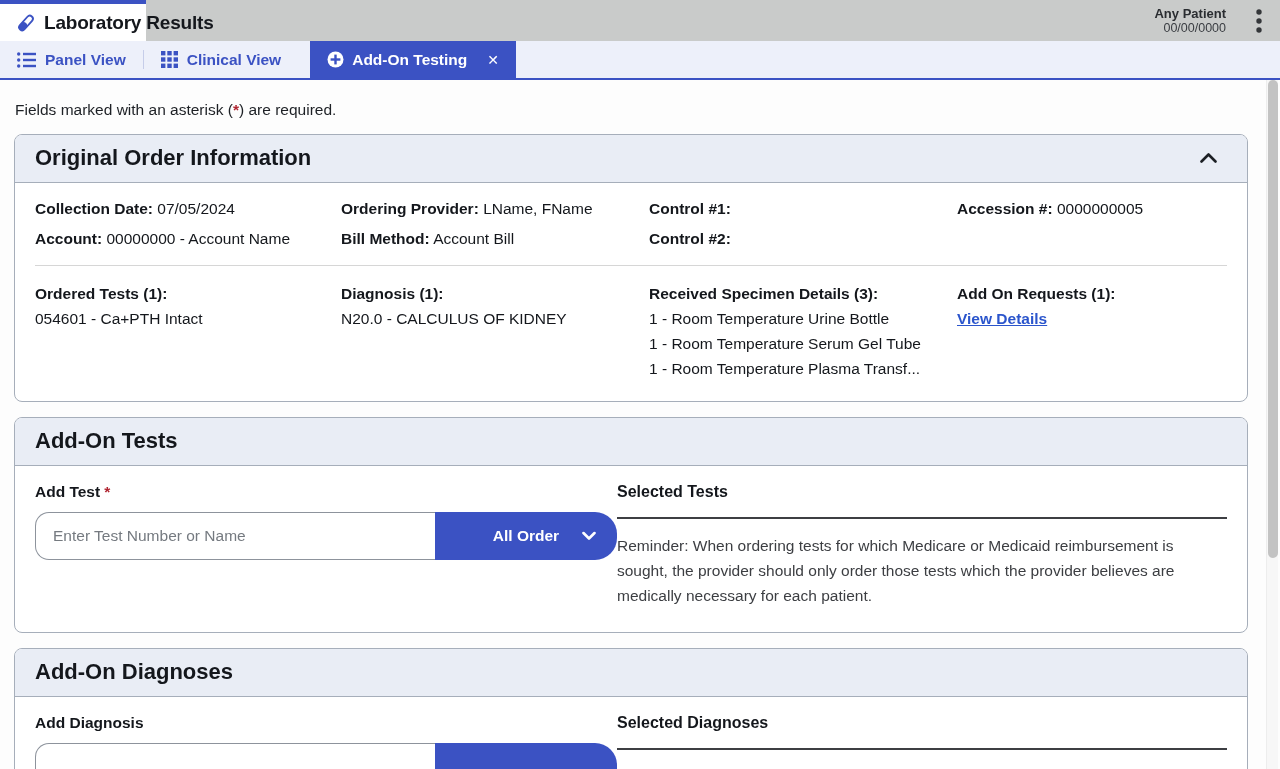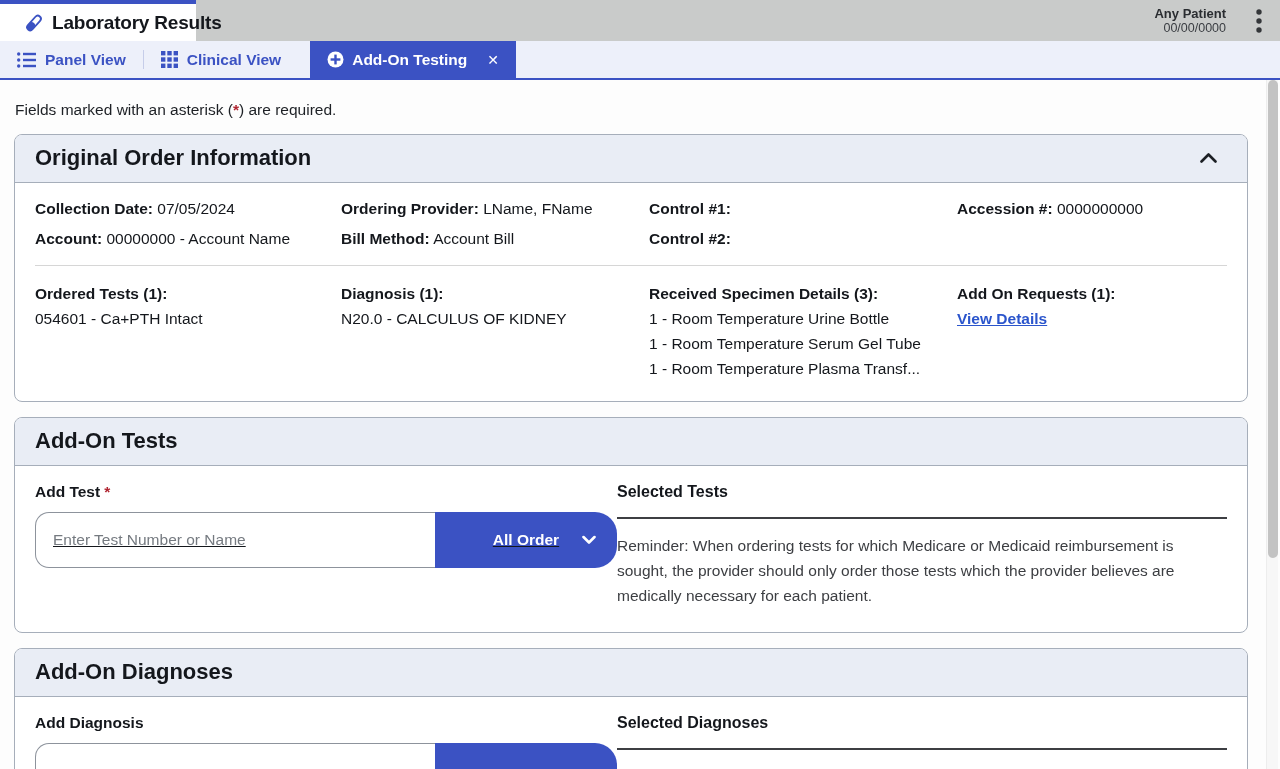--- a/index.html
+++ b/index.html
@@ -1,22 +1,22 @@
 <!DOCTYPE html>
 <html style="--primary: #3b52c3; --link: #2b55cc;"><head>
 <meta charset="utf-8">
 <style>
   * { margin:0; padding:0; box-sizing:border-box; }
   html,body { width:1280px; height:769px; overflow:hidden; background:#fdfdfd;
     font-family:"Liberation Sans", sans-serif; color:#14171c; }
 
   
   .topbar { height:41px; background:#c9cbca; display:flex; align-items:stretch; }
-  .logo-box { width:196px; background:#ffffff; border-top:4px solid var(--primary);
-    display:flex; align-items:center; padding-left:23px; gap:7px; }
+  .logo-box { width:146px; background:#ffffff; border-top:4px solid var(--primary);
+    display:flex; align-items:center; padding-left:15px; gap:7px; }
   .logo-box .app-title { font-size:19px; font-weight:600; letter-spacing:-0.2px; white-space:nowrap; }
   .topbar-spacer { flex:1; }
   .patient-block { text-align:right; align-self:center; padding-right:12px; line-height:15px; }
   .patient-name { font-size:13px; font-weight:700; color:#2a2d31; }
   .patient-dob { font-size:12.5px; color:#3a3d42; }
   .kebab { width:42px; display:flex; align-items:center; justify-content:center; cursor:pointer; }
 
   
   .tabbar { height:39px; background:#edf0fa; border-bottom:2px solid var(--primary);
     display:flex; align-items:stretch; }
@@ -45,21 +45,21 @@
   .order-div { border:none; border-top:1px solid #d6d6d6; margin:17px 0 15px; }
   .lgrid { display:grid; grid-template-columns:306px 308px 308px 1fr; font-size:15.5px; }
   .lgrid .cell > div { line-height:25px; }
   .lgrid .cell .hd { font-weight:700; }
   .view-details { color:#2b55cc; font-weight:700; text-decoration:underline; cursor:pointer; }
 
   
   .two-col { padding:17px 20px 24px; display:grid; grid-template-columns:582px 1fr; }
   .field-label { font-size:15.5px; font-weight:700; margin-bottom:11px; }
   .field-label .ast { color:#b02531; margin-left:4px; }
-  .input-group { display:flex; height:56px; width:582px;text-decoration:underline; }
+  .input-group { display:flex; height:48px; width:582px; }
   .input-group input { flex:1; min-width:0; border:1px solid #8d939c; border-right:none;
     border-radius:14px 0 0 14px; padding:0 17px; font-size:15.5px; color:#333;
     font-family:"Liberation Sans", sans-serif; outline:none; background:#fff; }
   .input-group input::placeholder { color:#757a80; }
   .filter-btn { width:182px; background:var(--primary); color:#fff; border:none; cursor:pointer;
     border-radius:0 22px 22px 0; position:relative; font-size:15.5px; font-weight:700;
     font-family:"Liberation Sans", sans-serif; display:flex; align-items:center; justify-content:center; }
   .filter-btn .chev { position:absolute; right:21px; top:50%; transform:translateY(-50%); display:flex; }
   .sel-head { font-size:16px; font-weight:700; padding-bottom:16px; border-bottom:2px solid #3d3f43; }
   .reminder { margin-top:14px; font-size:15.5px; color:#3c3e42; line-height:25px; }
@@ -161,21 +161,21 @@
           <svg width="17" height="10" viewBox="0 0 17 10">
               <polyline points="1.5,8.5 8.5,1.5 15.5,8.5" fill="none" stroke="#1c1f24" stroke-width="2.6" stroke-linecap="round" stroke-linejoin="round"></polyline>
             </svg>
         </span>
       </div>
       <div class="order-body">
         <div class="fgrid">
           <div class="cell"><span class="b">Collection Date:</span> <span>07/05/2024</span></div>
           <div class="cell"><span class="b">Ordering Provider:</span>&nbsp;<span>LName, FName</span></div>
           <div class="cell"><span class="b">Control #1:</span> <span></span></div>
-          <div class="cell"><span class="b">Accession #:</span> <span>0000000000</span></div>
+          <div class="cell"><span class="b">Accession #:</span> <span>0000000005</span></div>
           <div class="cell"><span class="b">Account:</span> <span>00000000 - Account Name</span></div>
           <div class="cell"><span class="b">Bill Method:</span> <span>Account Bill</span></div>
           <div class="cell"><span class="b">Control #2:</span> <span></span></div>
           <div class="cell"></div>
         </div>
         <hr class="order-div">
         <div class="lgrid">
           <div class="cell">
             <div class="hd">Ordered Tests (1):</div>
             <div>054601 - Ca+PTH Intact</div>

